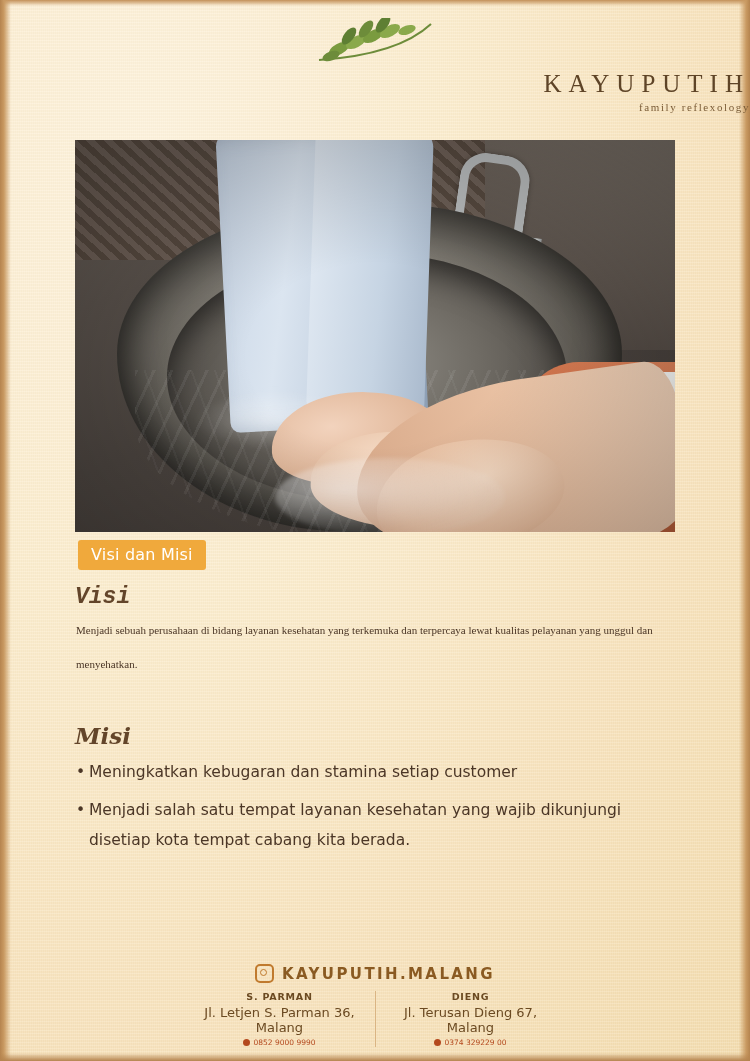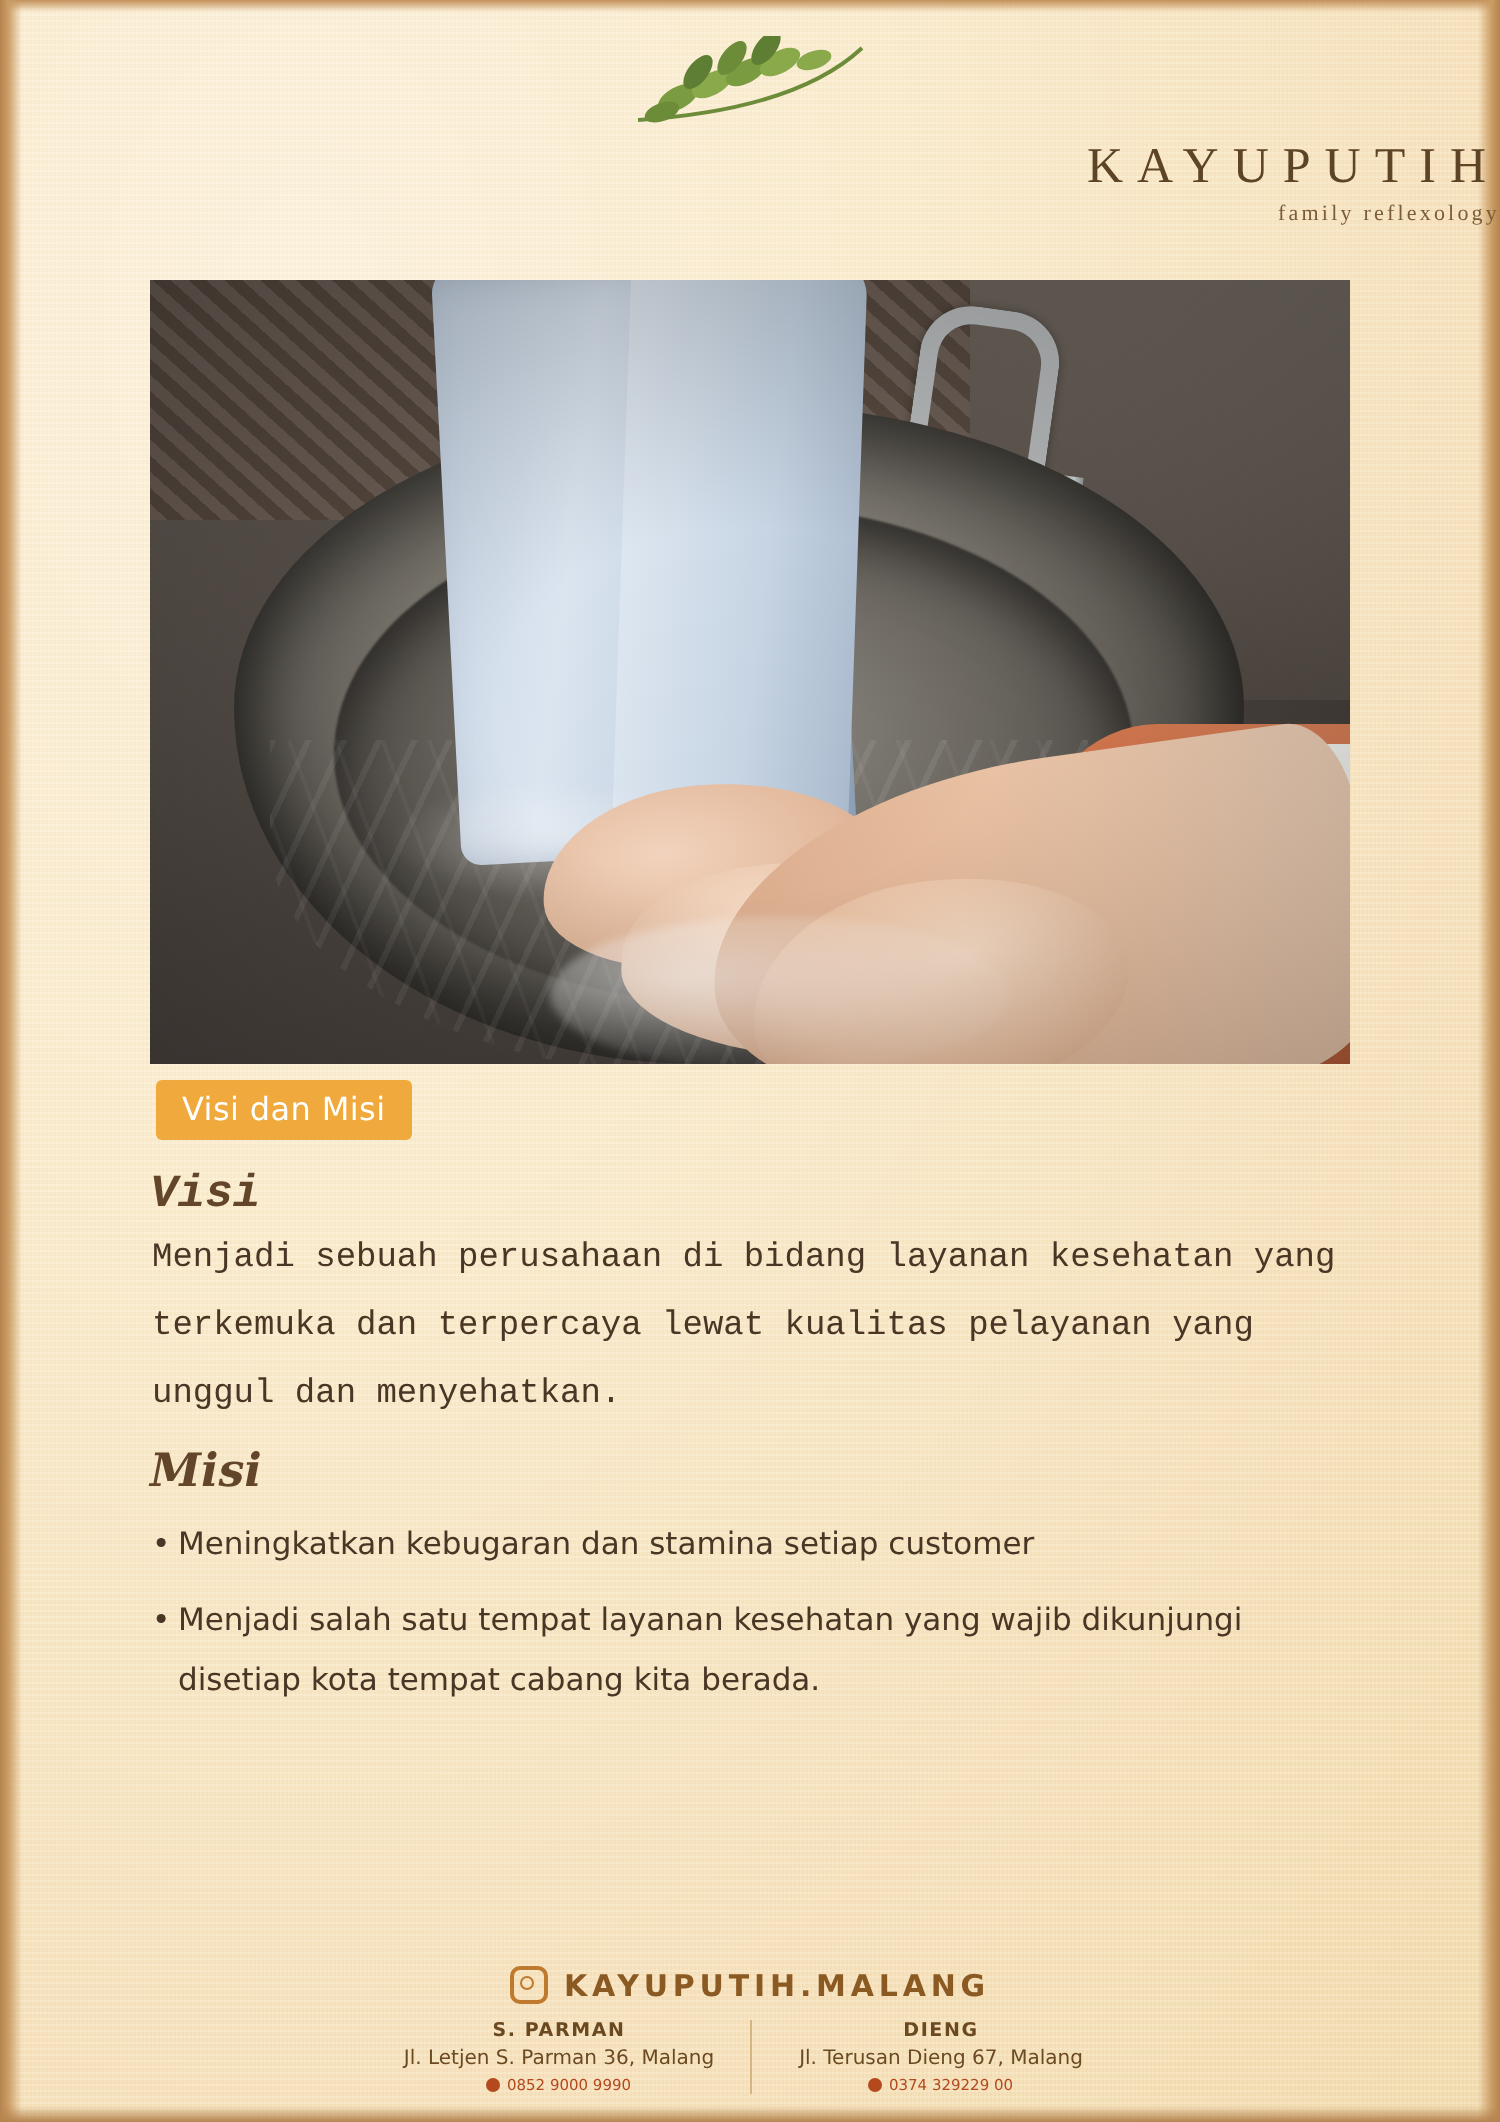--- a/index.html
+++ b/index.html
@@ -287,22 +287,22 @@
     font-size: 23px;
     color: #63452a;
   }
   #h-visi { top: 584px; font-family: Liberation Mono, monospace; }
   #h-misi { top: 722px; }
 
   .body-text {
     position: absolute;
     left: 76px;
     width: 600px;
-    font-family: Liberation Mono, monospace;
-    font-size: 17px;
+    font-family: Liberation Serif, serif;
+    font-size: 11px;
     line-height: 34px;
     color: #4b3626;
   }
   #visi-text { top: 613px; }
 
   .misi-list {
     position: absolute;
     left: 76px;
     top: 757px;
     width: 610px;
@@ -378,21 +378,21 @@
   }
   .branch-name {
     font-family: "DejaVu Sans", sans-serif;
     font-weight: bold;
     font-size: 9.5px;
     letter-spacing: 0.8px;
     color: #6b4a22;
   }
   .branch-addr {
     font-family: "DejaVu Sans", sans-serif;
-    font-size: 10px;
+    font-size: 13px;
     color: #6b4a22;
     margin-top: 3px;
   }
   .branch-phone {
     font-family: "DejaVu Sans", sans-serif;
     font-weight: normal;
     font-size: 7.5px;
     color: #b4491e;
     margin-top: 3px;
   }

